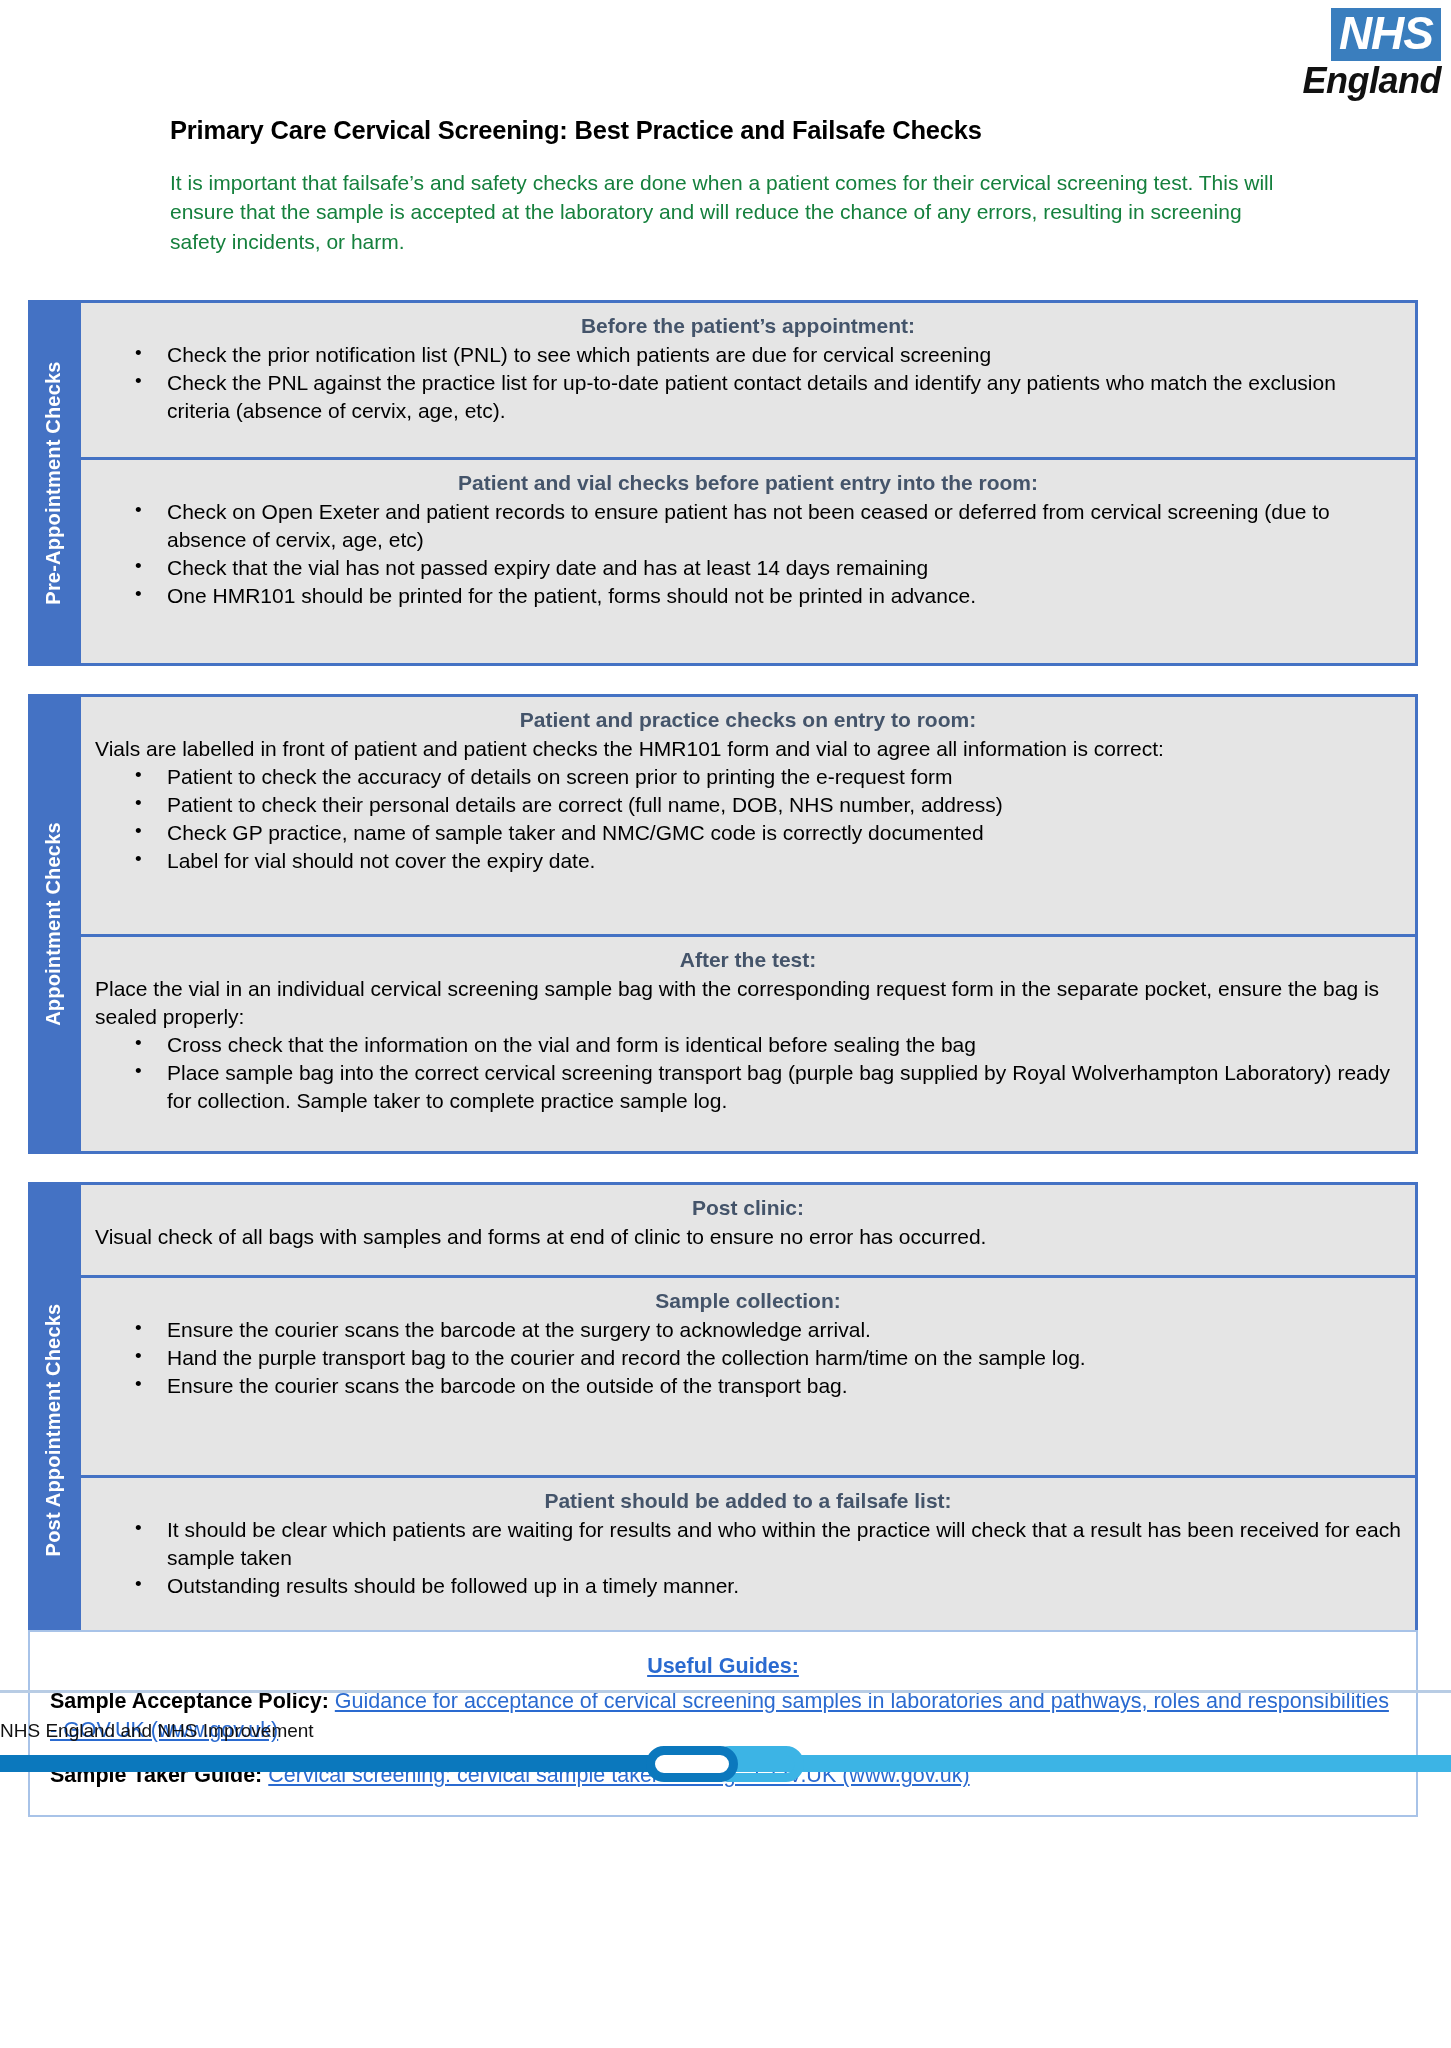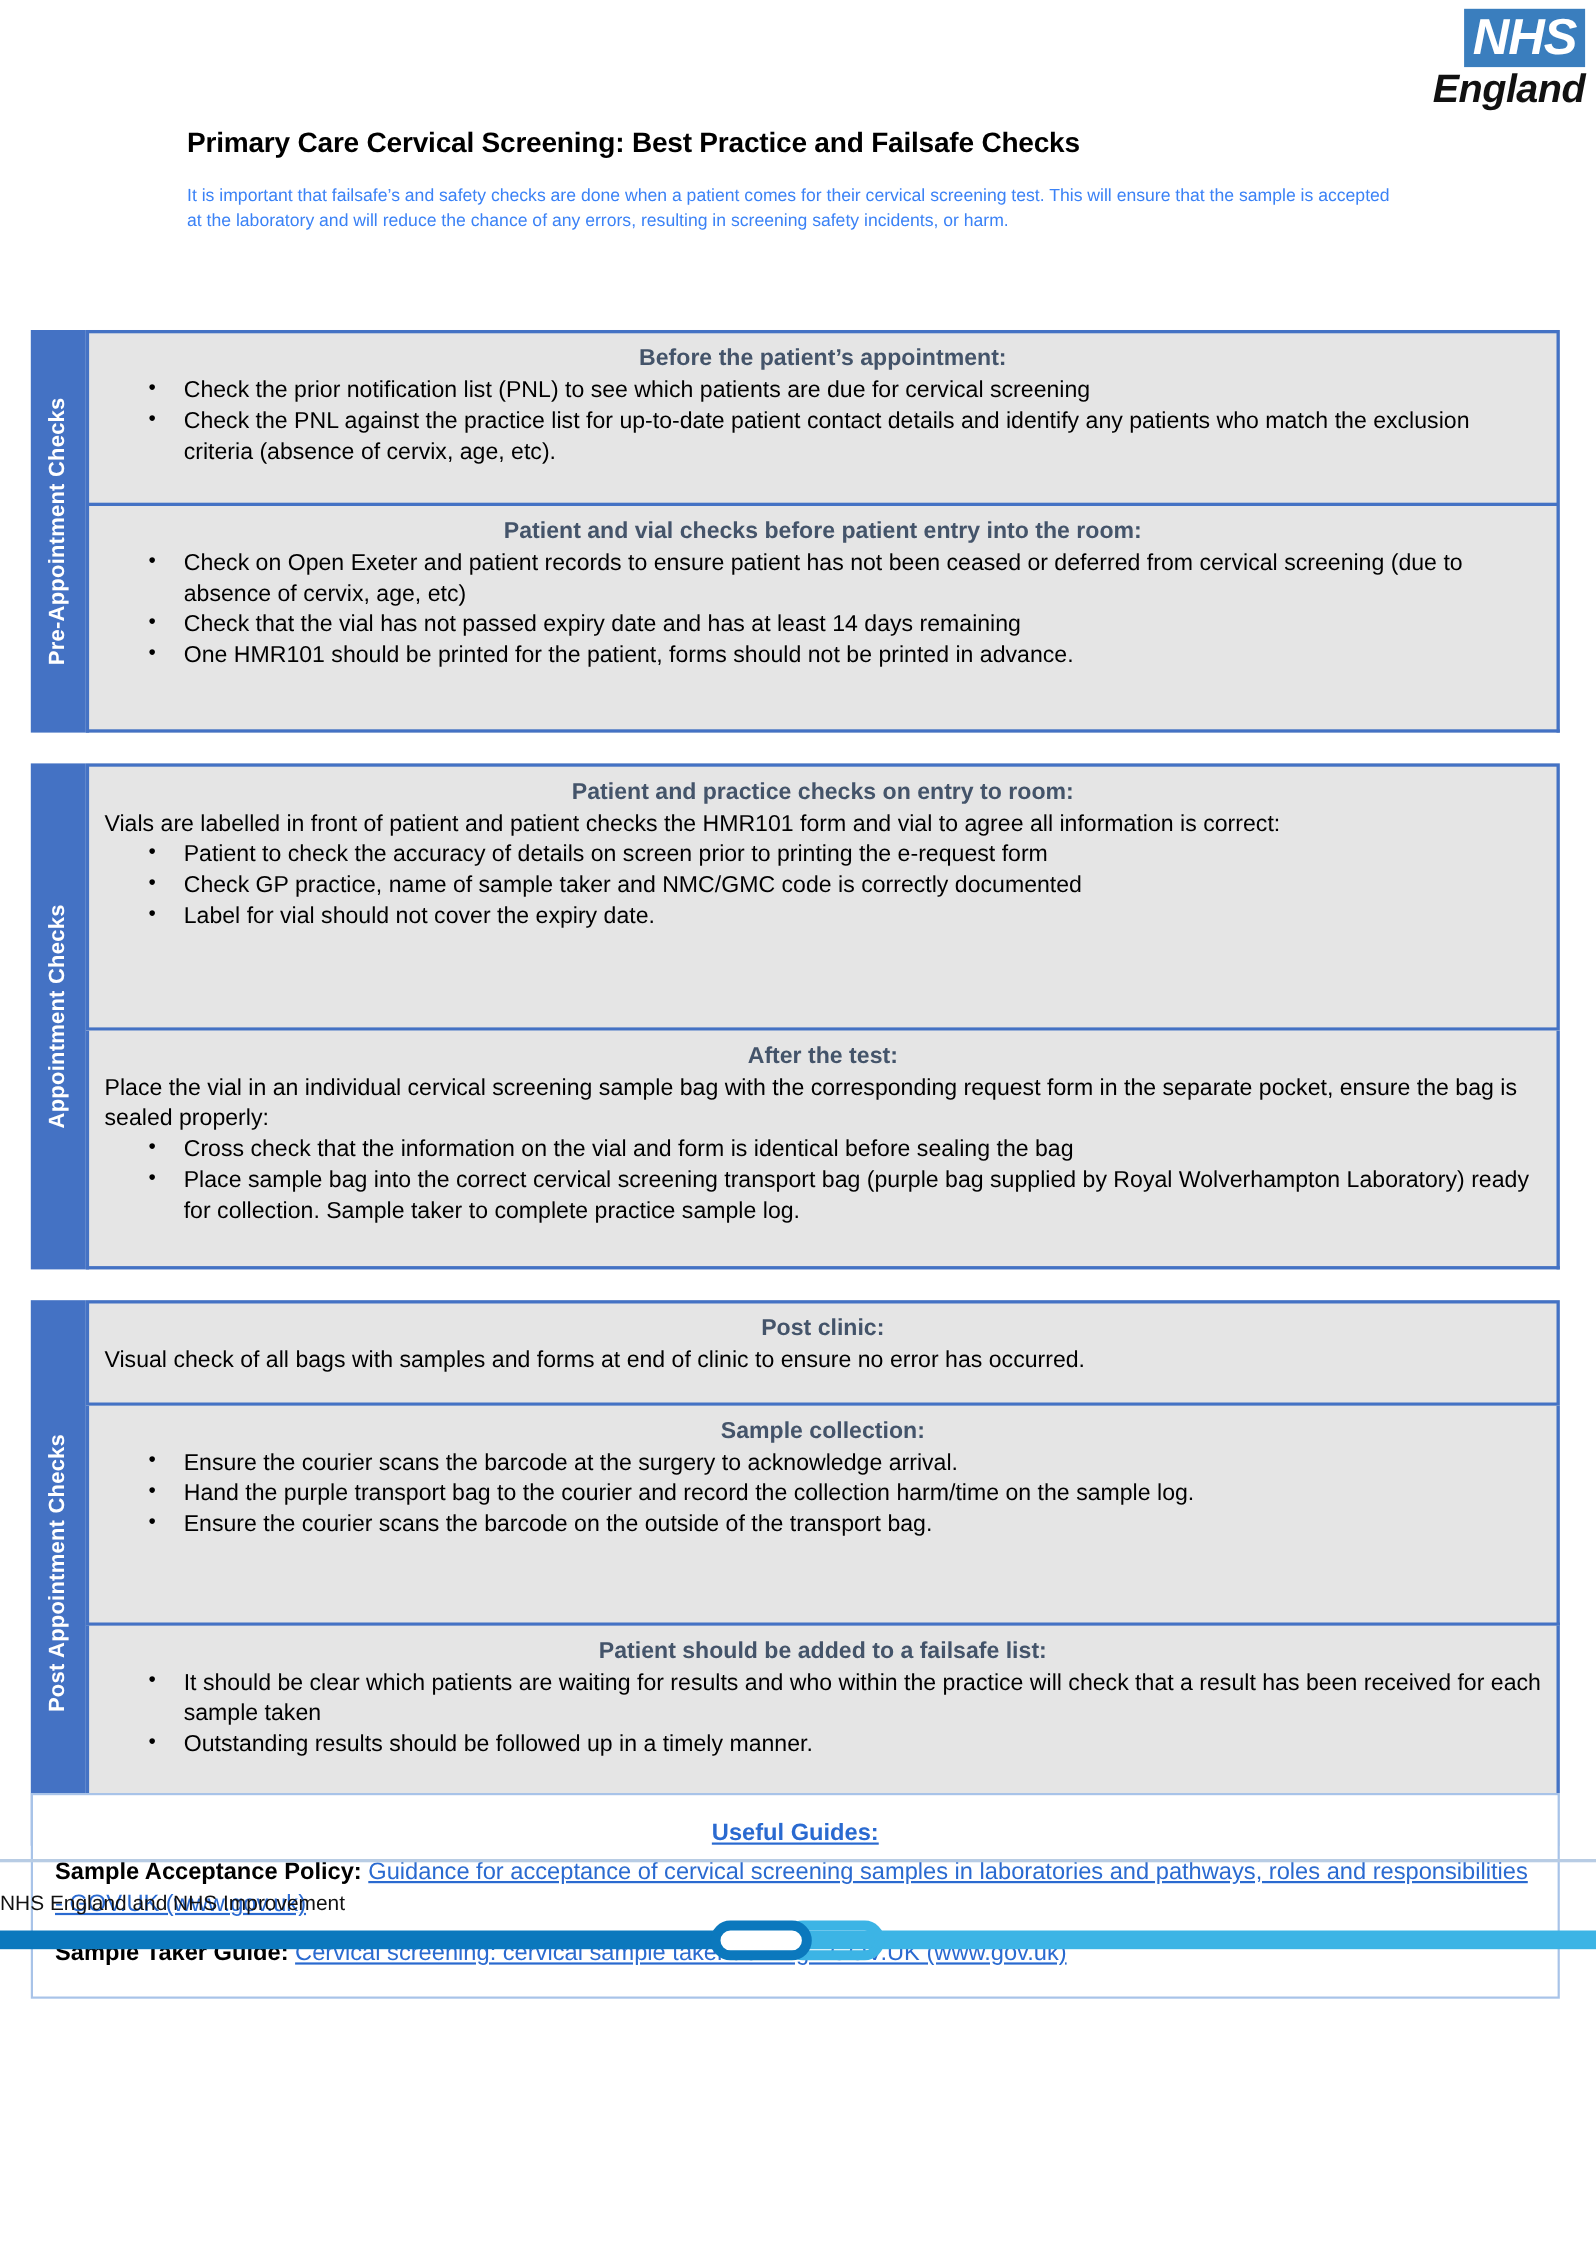--- a/index.html
+++ b/index.html
@@ -64,23 +64,23 @@
     font-size: 25.5px;
     font-weight: bold;
     color: #000000;
     letter-spacing: -0.2px;
   }
   .intro {
     position: absolute;
     top: 168px;
     left: 170px;
     width: 1110px;
-    font-size: 16px;
+    font-size: 21px;
     line-height: 1.40;
-    color: #3b82f6;
+    color: #15803d;
   }
 
   
   .section {
     position: absolute;
     left: 28px;
     right: 33px;
     display: flex;
     align-items: stretch;
   }
@@ -290,20 +290,21 @@
   <div class="section" style="top:694px; height:460px;">
     <div class="side-tab">
       <span class="side-tab-label">Appointment Checks</span>
     </div>
     <div class="section-body">
       <div class="panel" style="flex:0 0 243px;">
         <div class="panel-heading">Patient and practice checks on entry to room:</div>
         <div class="panel-lead">Vials are labelled in front of patient and patient checks the HMR101 form and vial to agree all information is correct:</div>
         <ul class="bullets">
           <li>Patient to check the accuracy of details on screen prior to printing the e-request form</li>
+          <li>Patient to check their personal details are correct (full name, DOB, NHS number, address)</li>
           <li>Check GP practice, name of sample taker and NMC/GMC code is correctly documented</li>
           <li>Label for vial should not cover the expiry date.</li>
         </ul>
       </div>
       <div class="panel">
         <div class="panel-heading">After the test:</div>
         <div class="panel-lead">Place the vial in an individual cervical screening sample bag with the corresponding request form in the separate pocket, ensure the bag is sealed properly:</div>
         <ul class="bullets">
           <li>Cross check that the information on the vial and form is identical before sealing the bag</li>
           <li>Place sample bag into the correct cervical screening transport bag (purple bag supplied by Royal Wolverhampton Laboratory) ready for collection. Sample taker to complete practice sample log.</li>

